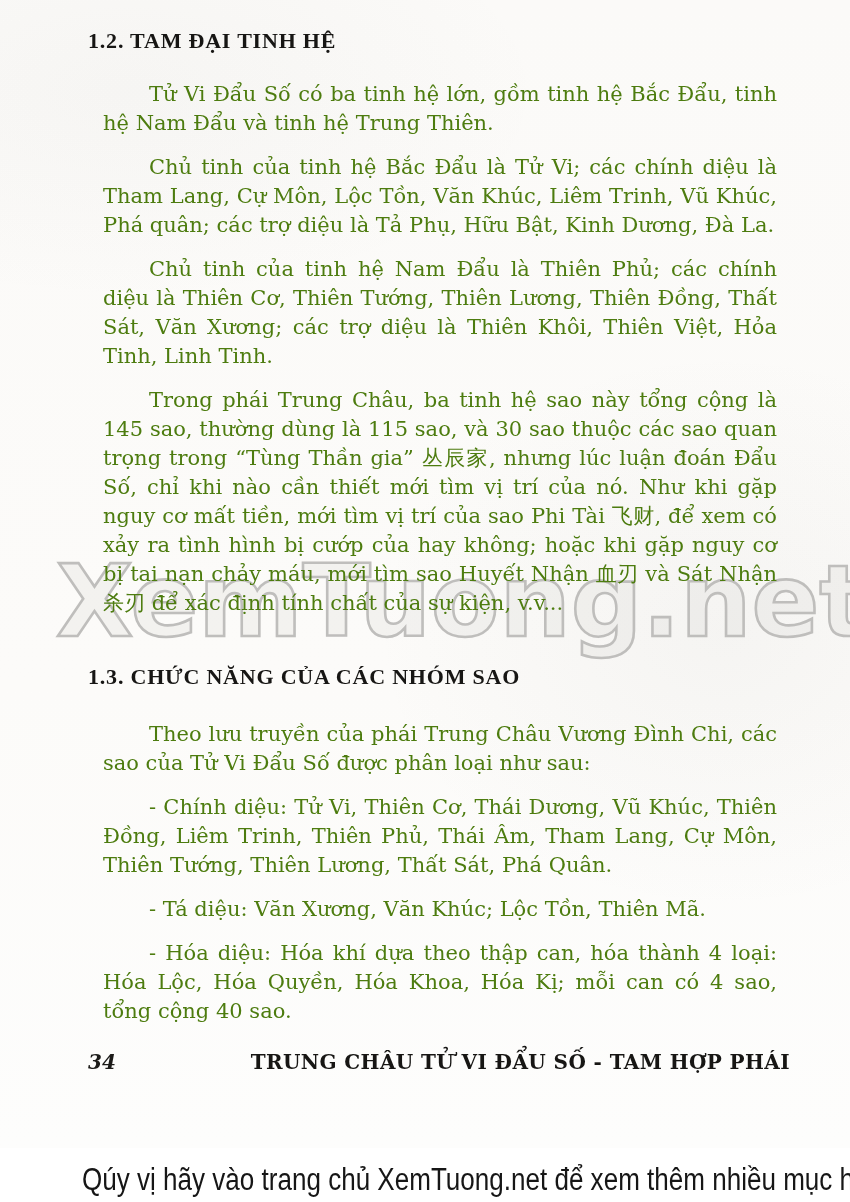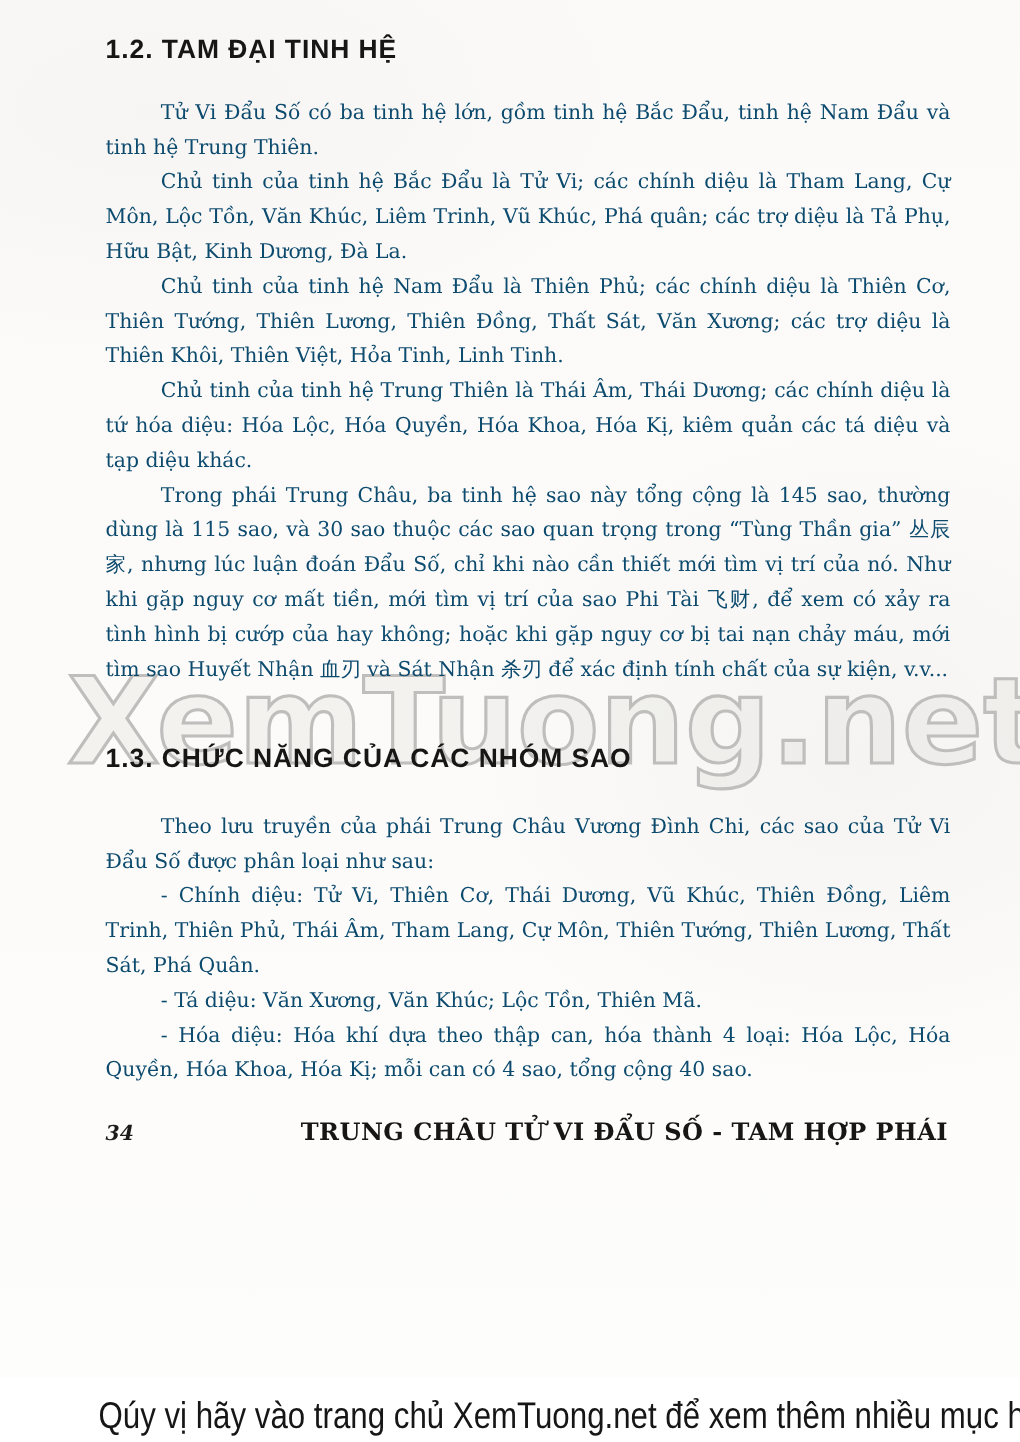--- a/index.html
+++ b/index.html
@@ -46,51 +46,51 @@
     user-select: none;
   }
   .content {
     position: relative;
     z-index: 1;
     padding: 28px 58px 0 88px;
     color: #1d1c1a;
   }
   .section-heading {
     margin: 0;
-    font-family: Liberation Sans, sans-serif;
+    font-family: Liberation Serif, serif;
     font-weight: bold;
     font-size: 22px;
     letter-spacing: 0.8px;
     color: #171614;
   }
   .heading-2 {
     margin-top: 46px;
     margin-bottom: 12px;
   }
   .paragraphs-1 { margin-top: 26px; }
   .paragraphs-2 { margin-top: 30px; }
   p.para {
-    margin: 0;
+    margin: 15px;
     text-indent: 46px;
     text-align: justify;
-    font-size: 17px;
+    font-size: 21px;
     line-height: 29px;
-    color: #0c4a6e;
+    color: #4d7c0f;
   }
   .footer-row {
     display: flex;
     justify-content: space-between;
     align-items: baseline;
     margin-top: 24px;
     padding-right: 2px;
   }
   .page-number {
     font-style: italic;
     font-weight: bold;
-    font-size: 17px;
+    font-size: 20px;
     color: #1c1b19;
   }
   .running-title {
     font-weight: bold;
     font-size: 20px;
     letter-spacing: 0.4px;
     color: #171614;
   }
   .promo-banner {
     position: absolute;
@@ -121,21 +121,20 @@
   <div class="watermark">XemTuong.net</div>
 
   <div class="content">
 
     <h2 class="section-heading heading-1">1.2. TAM ĐẠI TINH HỆ</h2>
 
     <div class="paragraphs-1">
       <p class="para">Tử Vi Đẩu Số có ba tinh hệ lớn, gồm tinh hệ Bắc Đẩu, tinh hệ Nam Đẩu và tinh hệ Trung Thiên.</p>
       <p class="para">Chủ tinh của tinh hệ Bắc Đẩu là Tử Vi; các chính diệu là Tham Lang, Cự Môn, Lộc Tồn, Văn Khúc, Liêm Trinh, Vũ Khúc, Phá quân; các trợ diệu là Tả Phụ, Hữu Bật, Kinh Dương, Đà La.</p>
       <p class="para">Chủ tinh của tinh hệ Nam Đẩu là Thiên Phủ; các chính diệu là Thiên Cơ, Thiên Tướng, Thiên Lương, Thiên Đồng, Thất Sát, Văn Xương; các trợ diệu là Thiên Khôi, Thiên Việt, Hỏa Tinh, Linh Tinh.</p>
-      <p class="para">Chủ tinh của tinh hệ Trung Thiên là Thái Âm, Thái Dương; các chính diệu là tứ hóa diệu: Hóa Lộc, Hóa Quyền, Hóa Khoa, Hóa Kị, kiêm quản các tá diệu và tạp diệu khác.</p>
       <p class="para">Trong phái Trung Châu, ba tinh hệ sao này tổng cộng là 145 sao, thường dùng là 115 sao, và 30 sao thuộc các sao quan trọng trong “Tùng Thần gia” 丛辰家, nhưng lúc luận đoán Đẩu Số, chỉ khi nào cần thiết mới tìm vị trí của nó. Như khi gặp nguy cơ mất tiền, mới tìm vị trí của sao Phi Tài 飞财, để xem có xảy ra tình hình bị cướp của hay không; hoặc khi gặp nguy cơ bị tai nạn chảy máu, mới tìm sao Huyết Nhận 血刃 và Sát Nhận 杀刃 để xác định tính chất của sự kiện, v.v...</p>
     </div>
 
     <h2 class="section-heading heading-2">1.3. CHỨC NĂNG CỦA CÁC NHÓM SAO</h2>
 
     <div class="paragraphs-2">
       <p class="para">Theo lưu truyền của phái Trung Châu Vương Đình Chi, các sao của Tử Vi Đẩu Số được phân loại như sau:</p>
       <p class="para">- Chính diệu: Tử Vi, Thiên Cơ, Thái Dương, Vũ Khúc, Thiên Đồng, Liêm Trinh, Thiên Phủ, Thái Âm, Tham Lang, Cự Môn, Thiên Tướng, Thiên Lương, Thất Sát, Phá Quân.</p>
       <p class="para">- Tá diệu: Văn Xương, Văn Khúc; Lộc Tồn, Thiên Mã.</p>
       <p class="para">- Hóa diệu: Hóa khí dựa theo thập can, hóa thành 4 loại: Hóa Lộc, Hóa Quyền, Hóa Khoa, Hóa Kị; mỗi can có 4 sao, tổng cộng 40 sao.</p>

